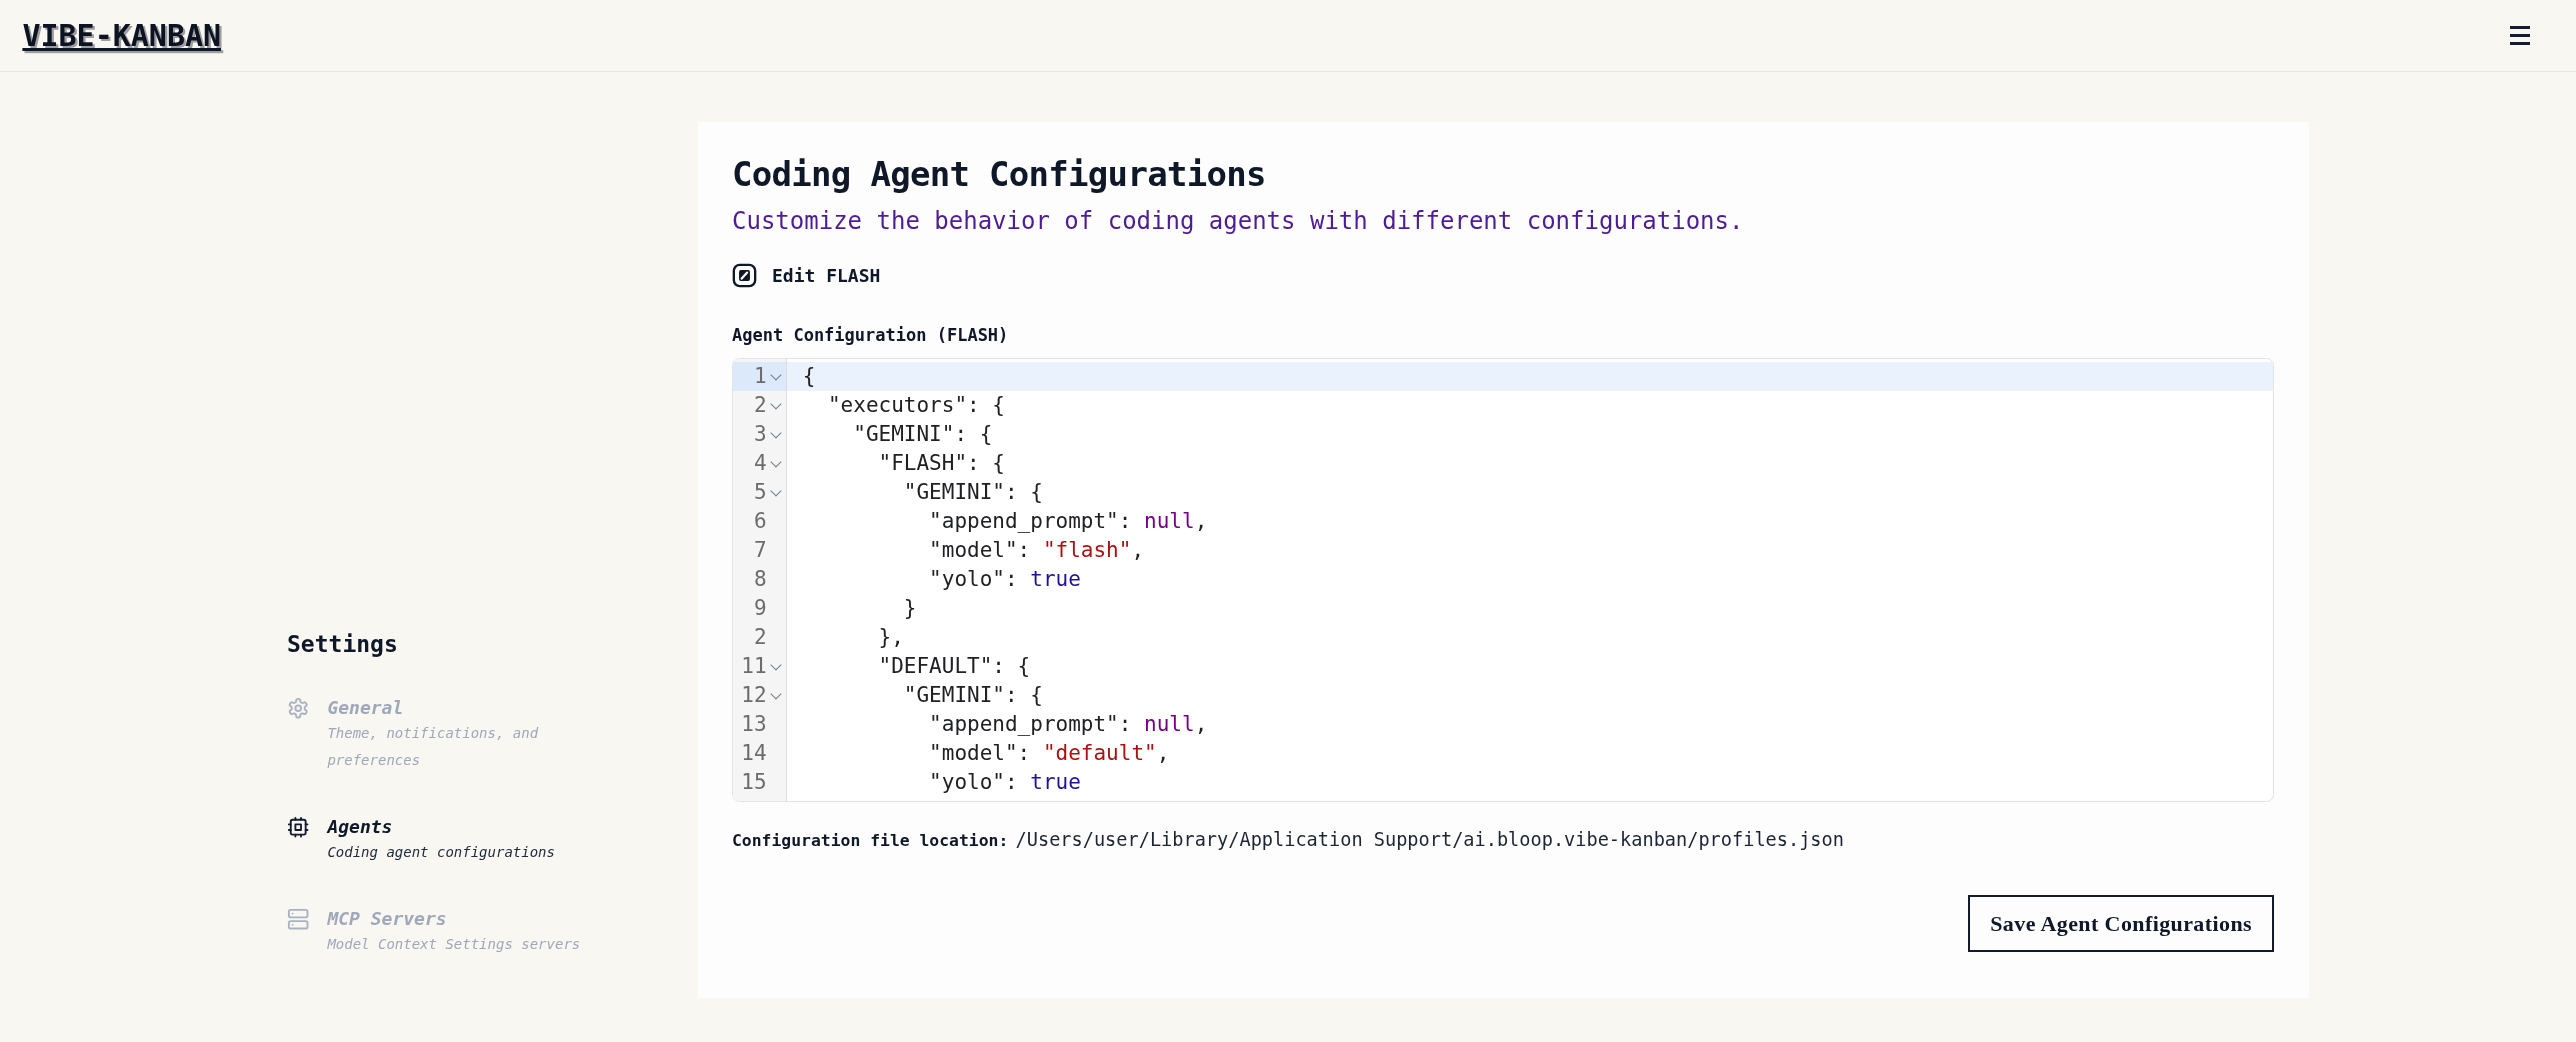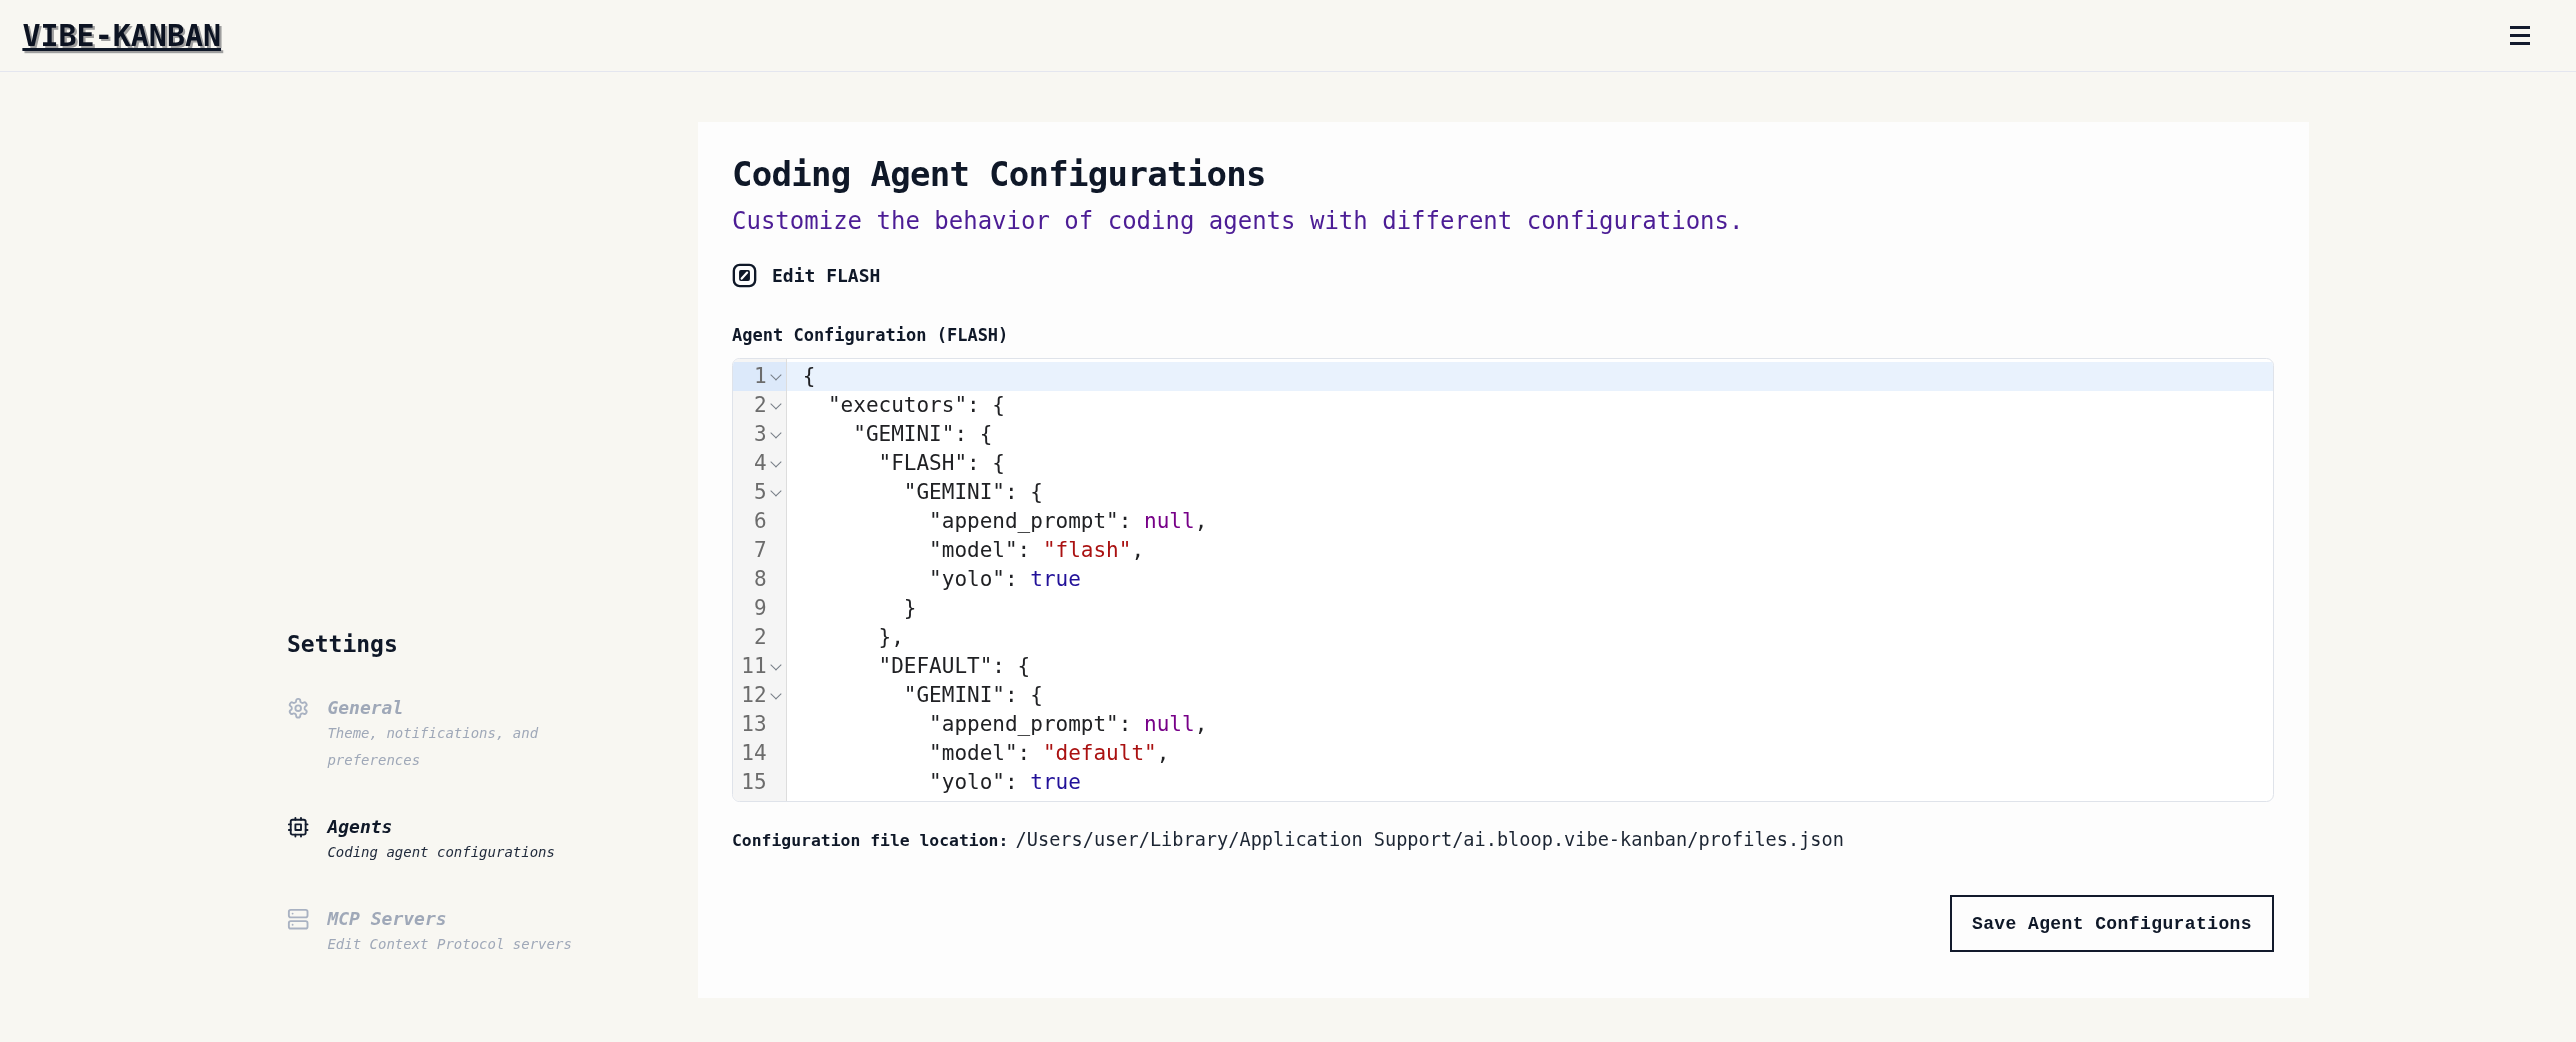--- a/index.html
+++ b/index.html
@@ -137,21 +137,21 @@
 
   
   .file-row{ margin-top: 27px; }
   .file-label{ font-size: 16.4px; font-weight: 700; color: var(--ink); }
   .file-path{ font-size: 18.6px; color: #1c2533; }
   .save-row{ display: flex; justify-content: flex-end; margin-top: 45px; }
   .save-btn{
     height: 57px; padding: 0 20px;
     background: transparent;
     border: 2.2px solid #121a2c;
-    font-family: Liberation Mono, monospace; font-size: 18px; font-weight: 700;
+    font-family: Liberation Serif, serif; font-size: 22px; font-weight: 700;
     color: var(--ink); cursor: pointer; letter-spacing: 0.4px;
   }
 </style>
 </head>
 <body>
 
 <header class="app-header">
   <div class="logo">VIBE-KANBAN</div>
   <button class="menu-btn">
     <span class="bar"></span>
@@ -187,21 +187,21 @@
           </div>
         </div>
         <div class="side-item disabled">
           <svg class="side-icon" viewBox="0 0 24 24" fill="none" stroke="currentColor" stroke-width="2" stroke-linecap="round" stroke-linejoin="round">
             <rect x="2" y="2" width="20" height="8" rx="2"></rect>
             <rect x="2" y="14" width="20" height="8" rx="2"></rect>
             <path d="M6 6h.01M6 18h.01"></path>
           </svg>
           <div class="side-text">
             <div class="label">MCP Servers</div>
-            <div class="desc">Edit Context Protocol servers</div>
+            <div class="desc">Model Context Settings servers</div>
           </div>
         </div>
       </div>
   </nav>
 
   <main class="card">
     <h1 class="page-title">Coding Agent Configurations</h1>
     <p class="page-subtitle">Customize the behavior of coding agents with different configurations.</p>
 
     <button class="edit-row">

